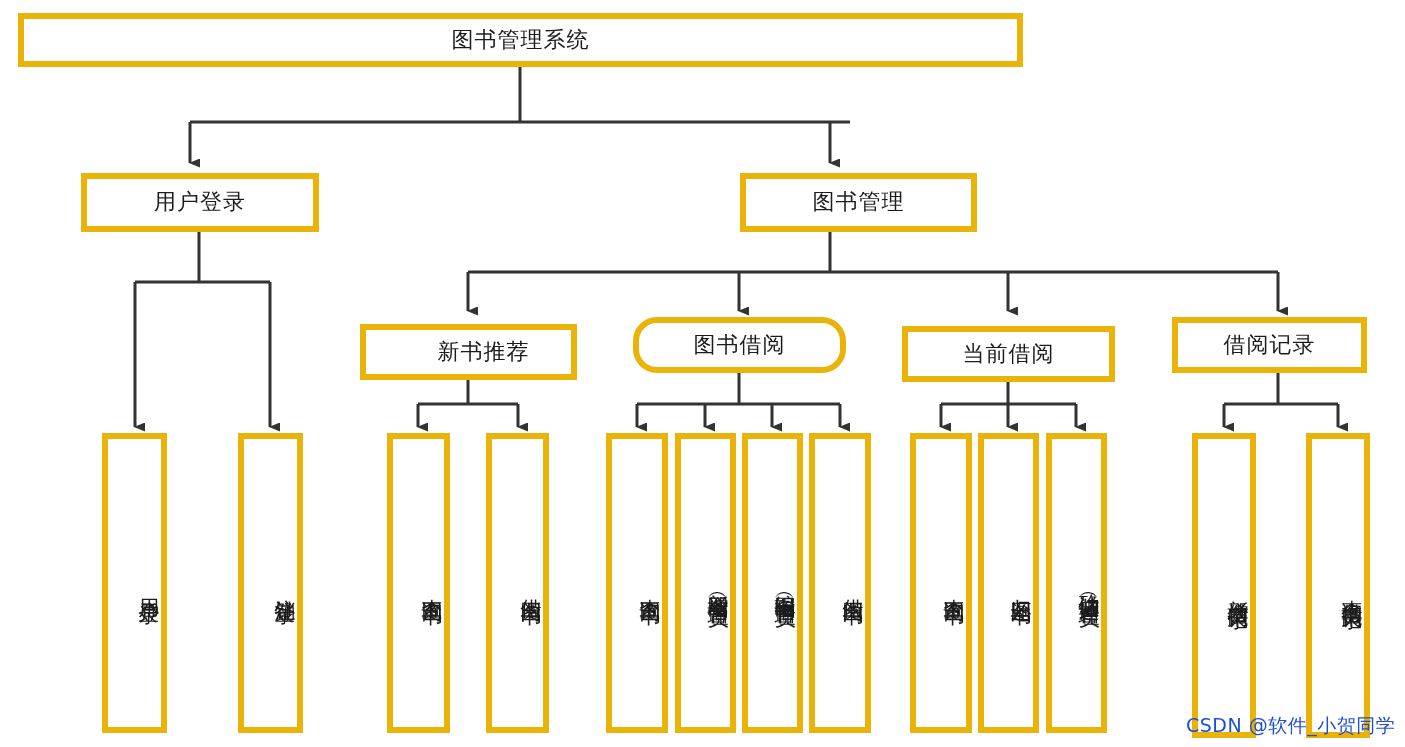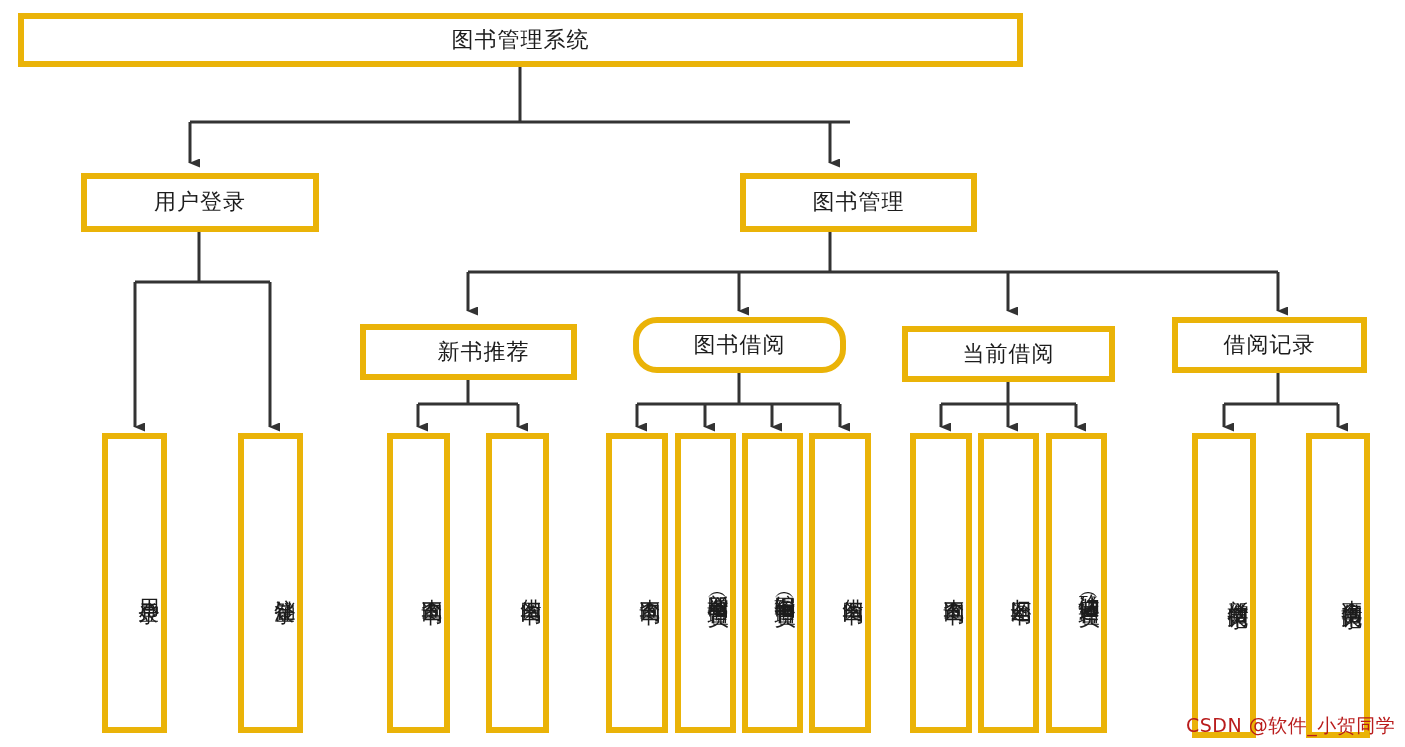--- a/index.html
+++ b/index.html
@@ -56,21 +56,21 @@
   .node-v > span {
     writing-mode: vertical-rl;
     text-orientation: upright;
     display: block;
   }
   #watermark {
     position: absolute;
     left: 1186px;
     top: 713px;
     font-size: 19px;
-    color: #b91c1c;
+    color: #1d4ed8;
     white-space: nowrap;
     letter-spacing: 0.5px;
     z-index: 5;
   }
 </style>
 </head>
 <body>
 
 <div id="diagram-root">
 

